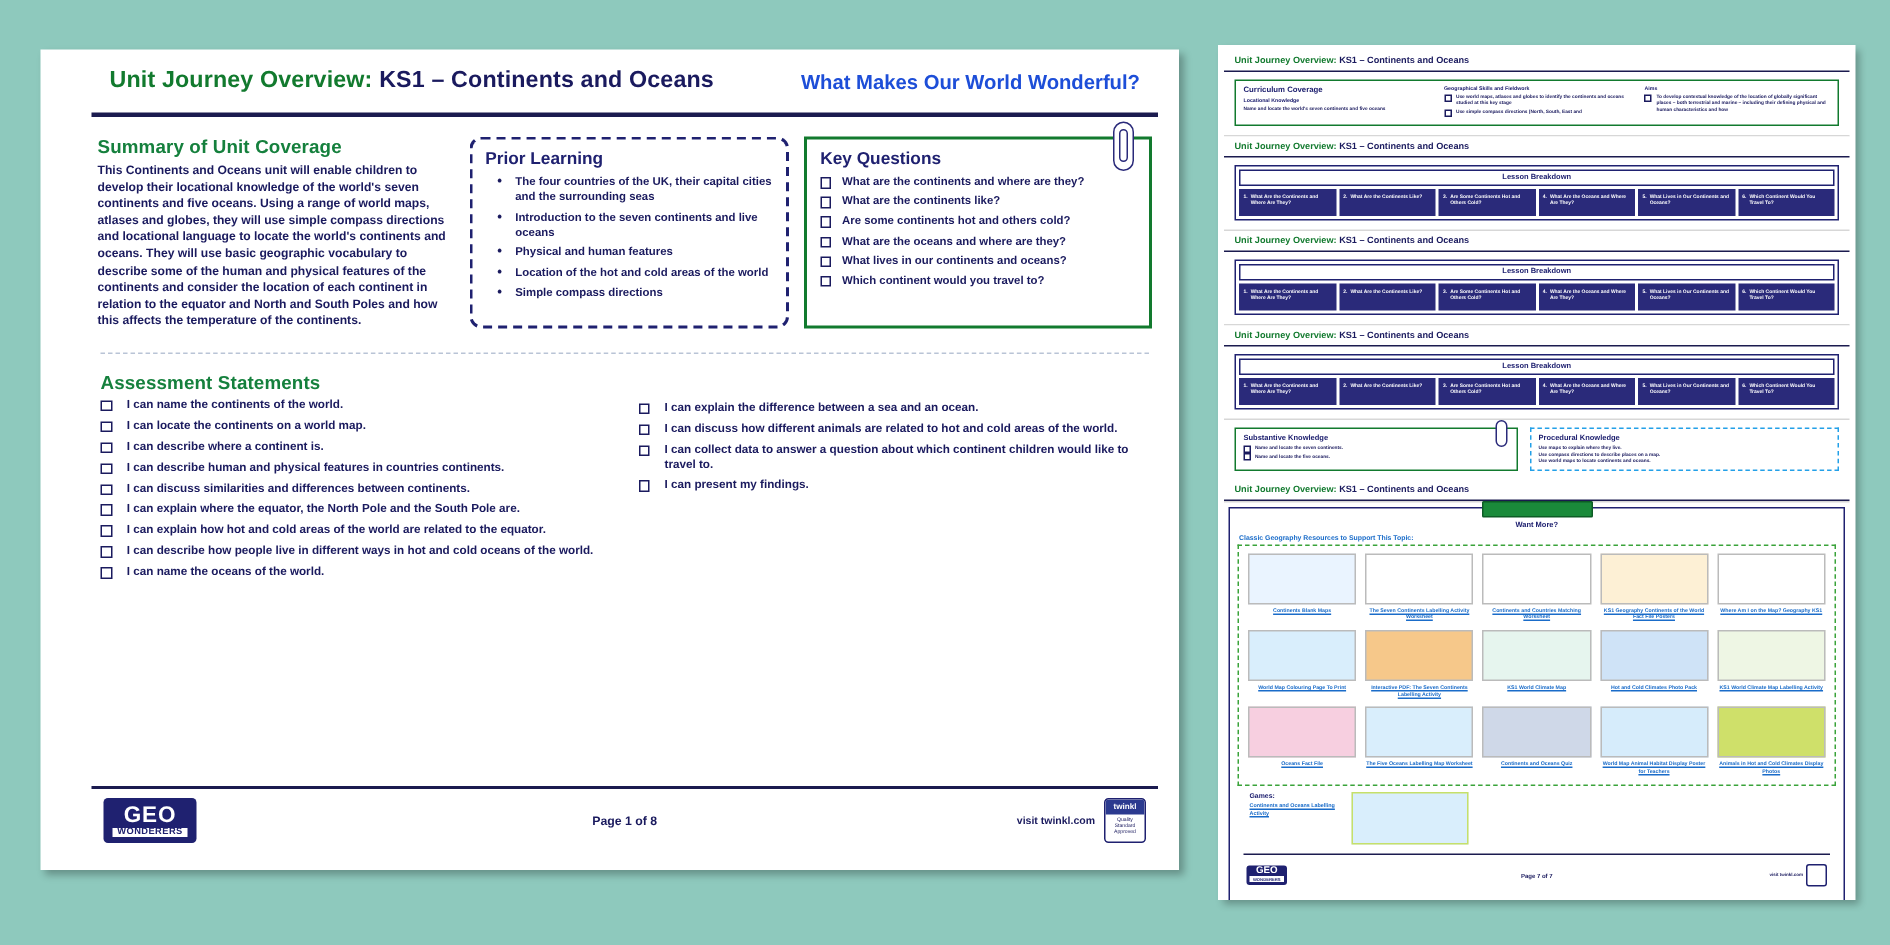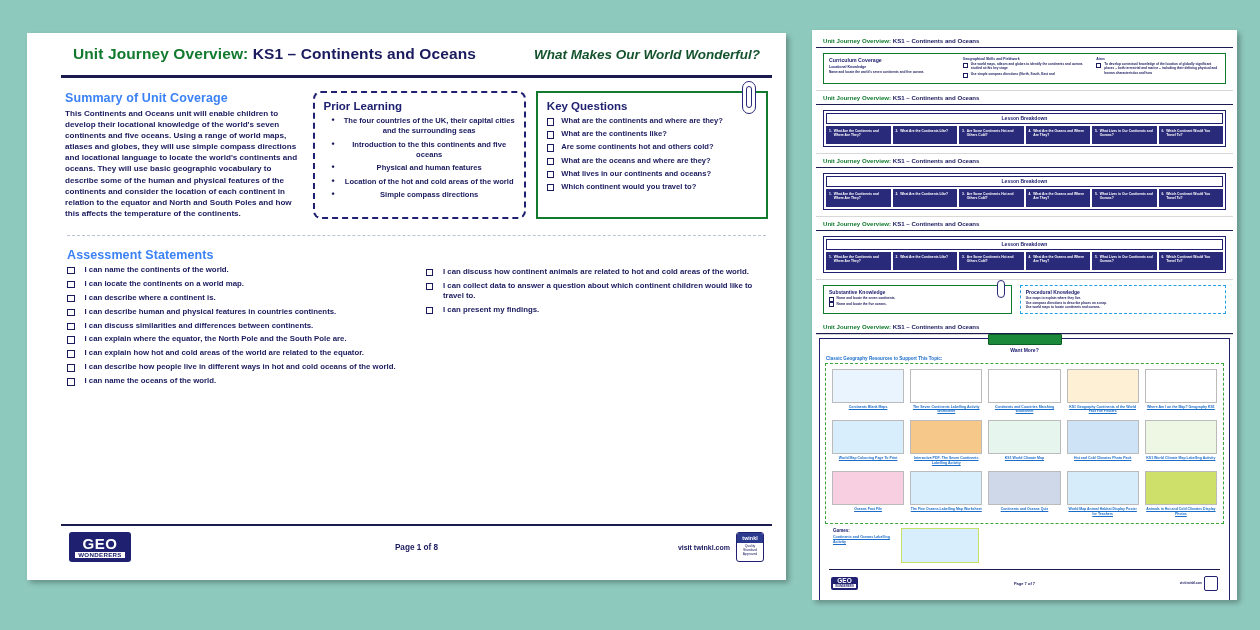--- a/index.html
+++ b/index.html
@@ -19,38 +19,38 @@
   }
   .page-inner{position:absolute;inset:0;padding:0 14px;box-sizing:border-box;margin-left:20px;}
 
   .doc-header{
     height:45px;border-bottom:3px solid #1b1b4f;
     display:flex;align-items:center;justify-content:space-between;
     padding:0 12px;box-sizing:border-box;
   }
   .doc-title{font-size:15.5px;font-weight:bold;letter-spacing:.1px;color:#1a1a5e;white-space:nowrap;}
   .doc-title .g{color:#127a2e;}
-  .doc-subtitle{font-size:13.5px;font-weight:bold;color:#14532d;white-space:nowrap;font-style:italic;}
+  .doc-subtitle{font-size:13.5px;font-weight:bold;color:#1d4ed8;white-space:nowrap;}
 
   .row-top{display:flex;gap:10px;padding:13px 4px 0 4px;}
 
   .col-summary{width:252px;}
-  .h-sec{font-size:12.5px;font-weight:bold;color:#3b82f6;margin:0 0 3px 0;letter-spacing:.1px;}
+  .h-sec{font-size:12.5px;font-weight:bold;color:#15803d;margin:0 0 3px 0;letter-spacing:.1px;}
   .summary-text{font-size:8.1px;line-height:11.1px;color:#1a1a5e;font-weight:bold;text-align:left;}
 
   .box-prior{
     width:225px;border:2px dashed #1f2170;border-radius:8px;
     padding:7px 9px 9px 9px;box-sizing:border-box;min-height:116px;
   }
   .box-key{
     width:245px;border:2px solid #127a2e;
     padding:7px 9px 9px 9px;box-sizing:border-box;min-height:116px;position:relative;
   }
   .h-box{font-size:11.5px;font-weight:bold;color:#1f2170;margin:0 0 4px 0;}
-  ul.prior{margin:0;padding-left:20px;list-style:none;text-align:center;}
+  ul.prior{margin:0;padding-left:20px;list-style:none;}
   ul.prior li{
     font-size:7.6px;line-height:10px;color:#1a1a5e;font-weight:bold;
     margin-bottom:3.5px;position:relative;
   }
   ul.prior li:before{content:"•";position:absolute;left:-12px;top:-1px;font-size:9px;}
 
   .kq-row{display:flex;align-items:flex-start;gap:7px;margin-bottom:3.6px;}
   .cbx{
     width:5.5px;height:5.5px;border:1.1px solid #1a1a5e;flex:0 0 auto;margin-top:2px;background:#fff;
   }
@@ -195,21 +195,21 @@
 
         <div class="col-summary">
           <div class="h-sec">Summary of Unit Coverage</div>
           <div class="summary-text">This Continents and Oceans unit will enable children to develop their locational knowledge of the world's seven continents and five oceans. Using a range of world maps, atlases and globes, they will use simple compass directions and locational language to locate the world's continents and oceans. They will use basic geographic vocabulary to describe some of the human and physical features of the continents and consider the location of each continent in relation to the equator and North and South Poles and how this affects the temperature of the continents.</div>
         </div>
 
         <div class="box-prior">
           <div class="h-box">Prior Learning</div>
           <ul class="prior">
             <li>The four countries of the UK, their capital cities and the surrounding seas</li>
-            <li>Introduction to the this continents and five oceans</li>
+            <li>Introduction to the seven continents and live oceans</li>
             <li>Physical and human features</li>
             <li>Location of the hot and cold areas of the world</li>
             <li>Simple compass directions</li>
           </ul>
         </div>
 
         <div class="box-key">
           <div class="clip"></div>
           <div class="h-box">Key Questions</div>
           <div class="kq-row">
@@ -278,21 +278,25 @@
                 <span class="as-text">I can describe how people live in different ways in hot and cold oceans of the world.</span>
               </div>
             <div class="as-row">
                 <span class="cbx"></span>
                 <span class="as-text">I can name the oceans of the world.</span>
               </div>
           </div>
           <div class="assess-col right">
             <div class="as-row">
                 <span class="cbx"></span>
-                <span class="as-text">I can discuss how continent animals are related to hot and cold areas of the world.</span>
+                <span class="as-text">I can explain the difference between a sea and an ocean.</span>
+              </div>
+            <div class="as-row">
+                <span class="cbx"></span>
+                <span class="as-text">I can discuss how different animals are related to hot and cold areas of the world.</span>
               </div>
             <div class="as-row">
                 <span class="cbx"></span>
                 <span class="as-text">I can collect data to answer a question about which continent children would like to travel to.</span>
               </div>
             <div class="as-row">
                 <span class="cbx"></span>
                 <span class="as-text">I can present my findings.</span>
               </div>
           </div>

